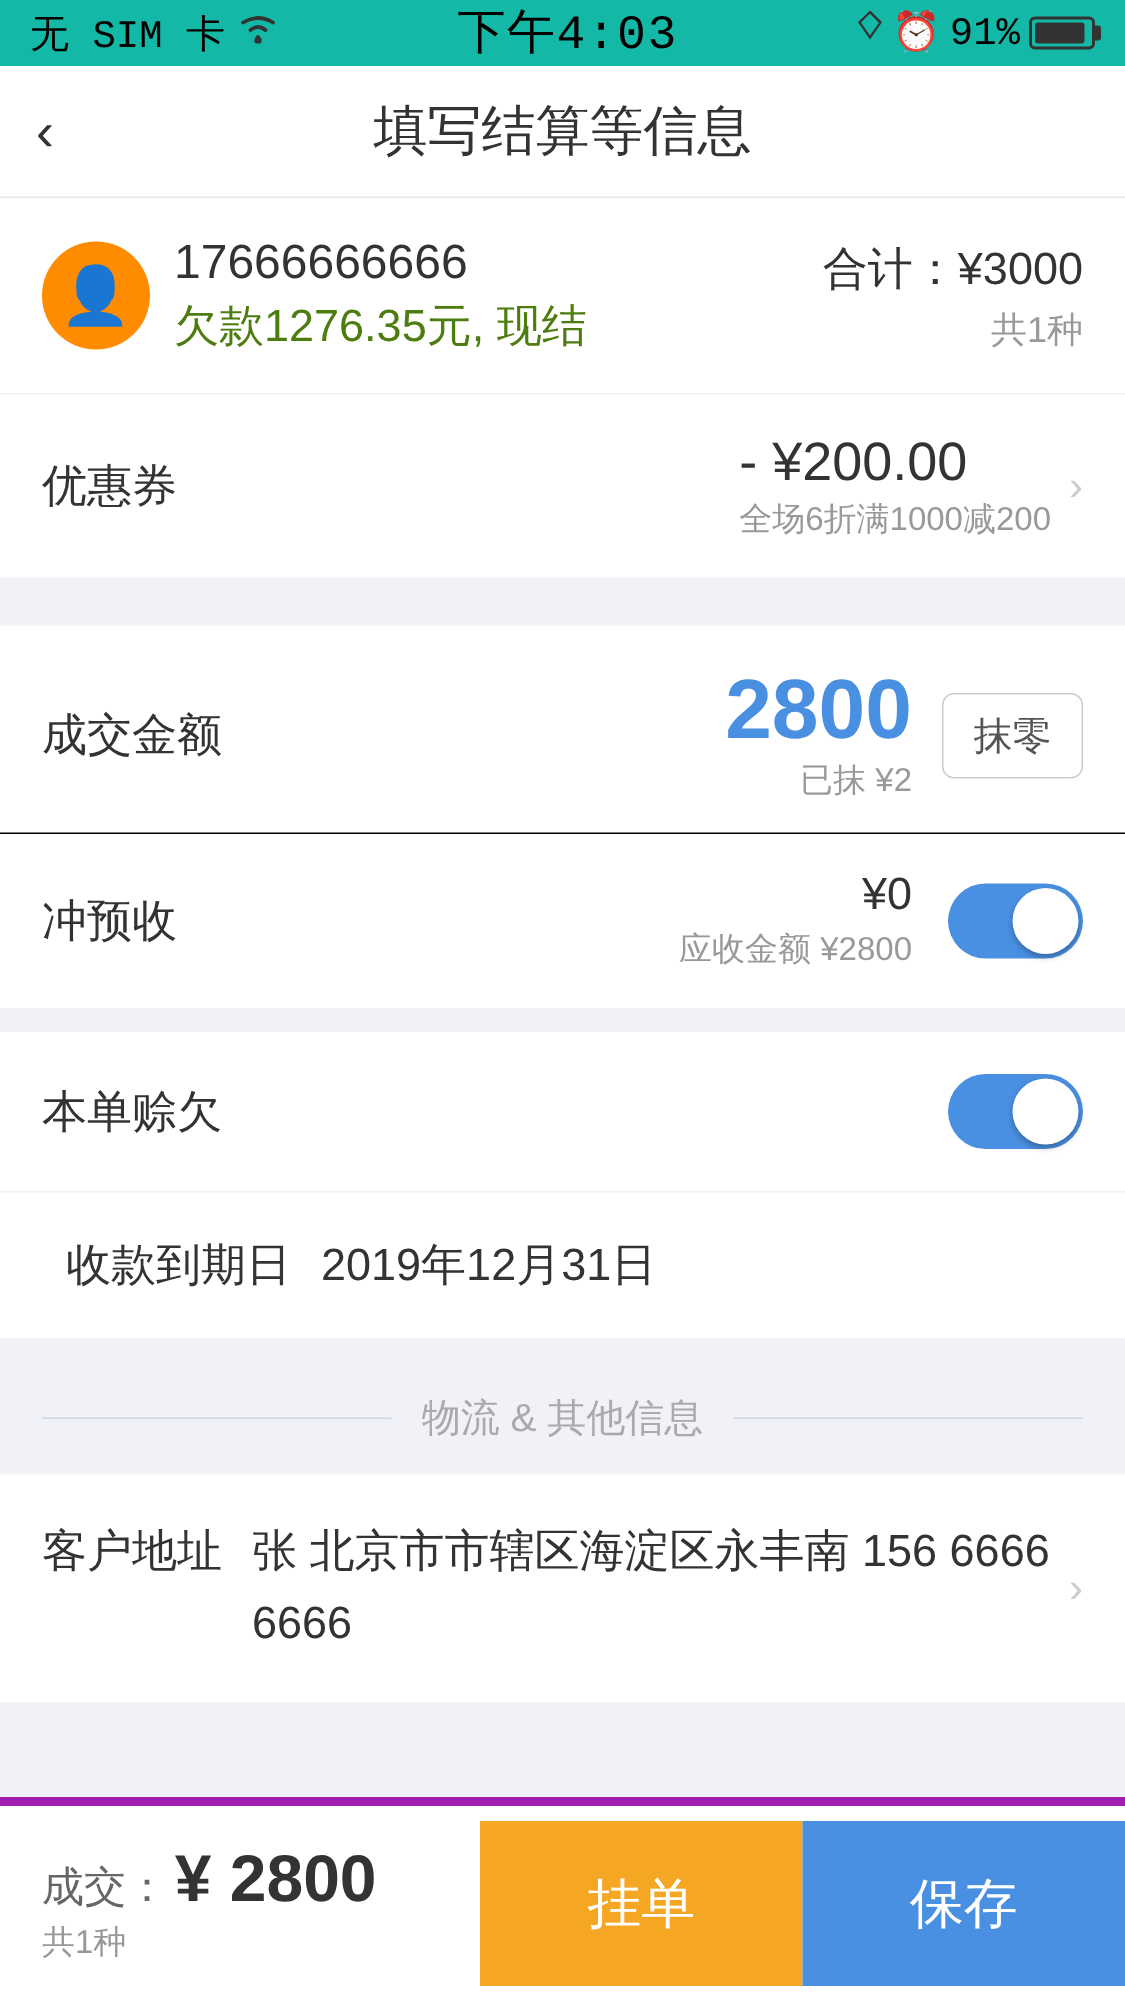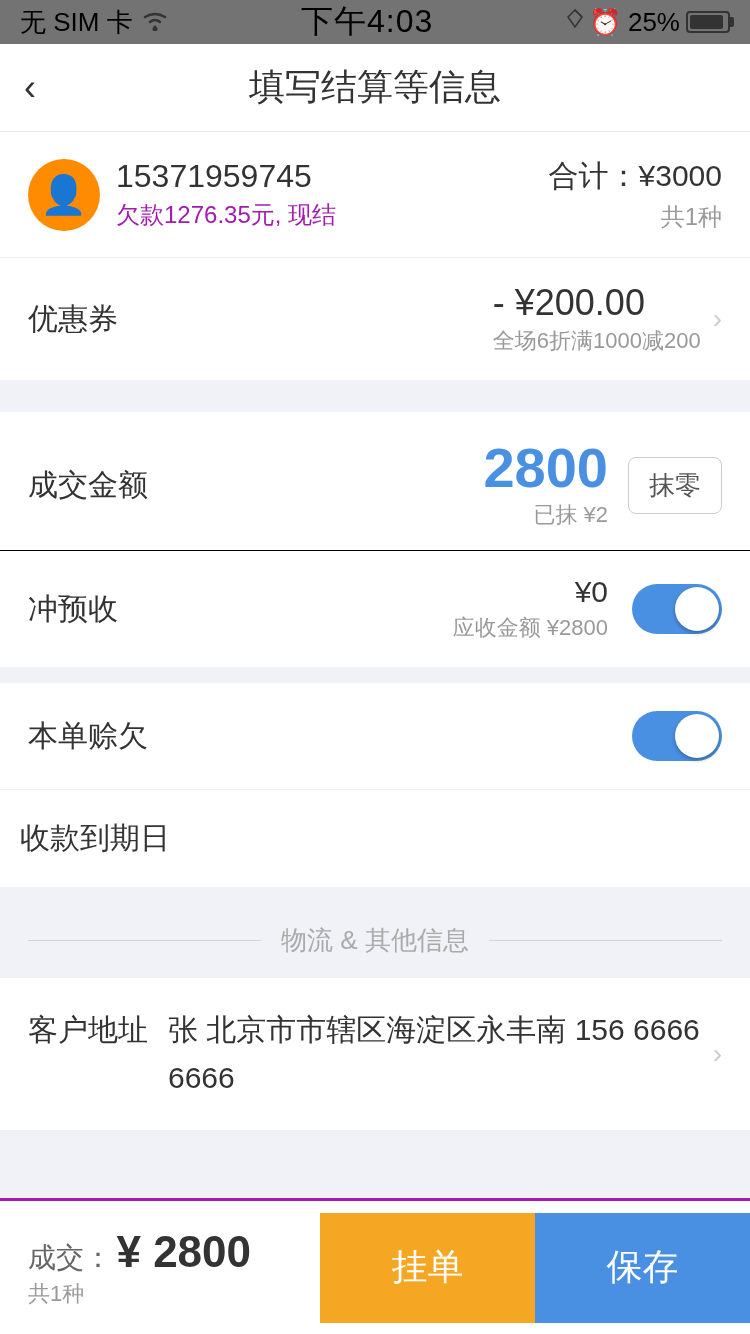--- a/index.html
+++ b/index.html
@@ -10,26 +10,27 @@
       width: 750px;
       min-height: 1334px;
       position: relative;
       overflow-x: hidden;
     }
 
     
     .status-bar {
       width: 750px;
       height: 44px;
-      background: #737373;
+      background: #14b8a6;
       display: flex;
       align-items: center;
       justify-content: space-between;
       padding: 0 20px;
       font-size: 28px;
+      font-family: Liberation Mono, monospace;
     }
     .status-left {
       display: flex;
       align-items: center;
       gap: 8px;
       font-size: 26px;
     }
     .status-center {
       font-size: 32px;
       font-weight: 500;
@@ -131,22 +132,22 @@
       color: #fff;
       font-size: 38px;
     }
     .user-info-text {}
     .user-phone {
       font-size: 32px;
       font-weight: 500;
       color: #333;
     }
     .user-sub {
-      font-size: 24px;
-      color: #a21caf;
+      font-size: 30px;
+      color: #4d7c0f;
       margin-top: 4px;
     }
     .user-right {
       text-align: right;
     }
     .user-total {
       font-size: 30px;
       color: #333;
     }
     .user-count {
@@ -300,21 +301,21 @@
       margin-bottom: 0;
     }
     .debt-label {
       font-size: 30px;
       color: #333;
     }
 
     
     .due-row {
       background: #fff;
-      padding: 28px 20px;
+      padding: 28px 44px;
       display: flex;
       align-items: center;
       border-top: 1px solid #f0f0f0;
     }
     .due-label {
       font-size: 30px;
       color: #333;
       margin-right: 20px;
       flex-shrink: 0;
     }
@@ -381,21 +382,21 @@
     
     .bottom-bar {
       position: fixed;
       bottom: 0;
       left: 0;
       width: 750px;
       height: 136px;
       background: #fff;
       display: flex;
       align-items: center;
-      border-top: 3px solid #a21caf;
+      border-top: 6px solid #a21caf;
     }
     .bottom-summary {
       flex: 0 0 320px;
       padding: 0 28px;
     }
     .bottom-deal {
       font-size: 28px;
       color: #666;
     }
     .bottom-amount {
@@ -448,41 +449,41 @@
   </div>
   <div class="status-center">下午4:03</div>
   <div class="status-right">
     <span>
       <svg width="18" height="22" viewBox="0 0 18 22">
         <path d="M9 1 L16 8 L9 18 L2 8 Z" stroke="#333" stroke-width="1.5" fill="none"></path>
         <path d="M9 1 L16 8" stroke="#333" stroke-width="1.5"></path>
       </svg>
     </span>
     <span>⏰</span>
-    <span>25%</span>
+    <span>91%</span>
     <div class="battery">
       <div class="battery-fill"></div>
     </div>
   </div>
 </div>
 
 <div class="nav-bar">
   <span class="nav-back">‹</span>
   <span class="nav-title">填写结算等信息</span>
 </div>
 
 <div class="content">
 
   <div class="user-info-row section-white">
     <div class="user-left">
       <div class="avatar">
         <span class="avatar-icon">👤</span>
       </div>
       <div class="user-info-text">
-        <div class="user-phone">15371959745</div>
+        <div class="user-phone">17666666666</div>
         <div class="user-sub">欠款1276.35元, 现结</div>
       </div>
     </div>
     <div class="user-right">
       <div class="user-total">合计：¥3000</div>
       <div class="user-count">共1种</div>
     </div>
   </div>
 
   <div class="coupon-row">
@@ -526,20 +527,21 @@
 
   <div class="debt-row section-white">
     <span class="debt-label">本单赊欠</span>
     <div class="toggle">
       <div class="toggle-knob"></div>
     </div>
   </div>
 
   <div class="due-row section-white">
     <span class="due-label">收款到期日</span>
+    <span class="due-date">2019年12月31日</span>
   </div>
 
   <div class="gray-section"></div>
 
   <div class="logistics-divider">
     <div class="divider-line"></div>
     <span class="divider-text">物流 &amp; 其他信息</span>
     <div class="divider-line"></div>
   </div>
 

